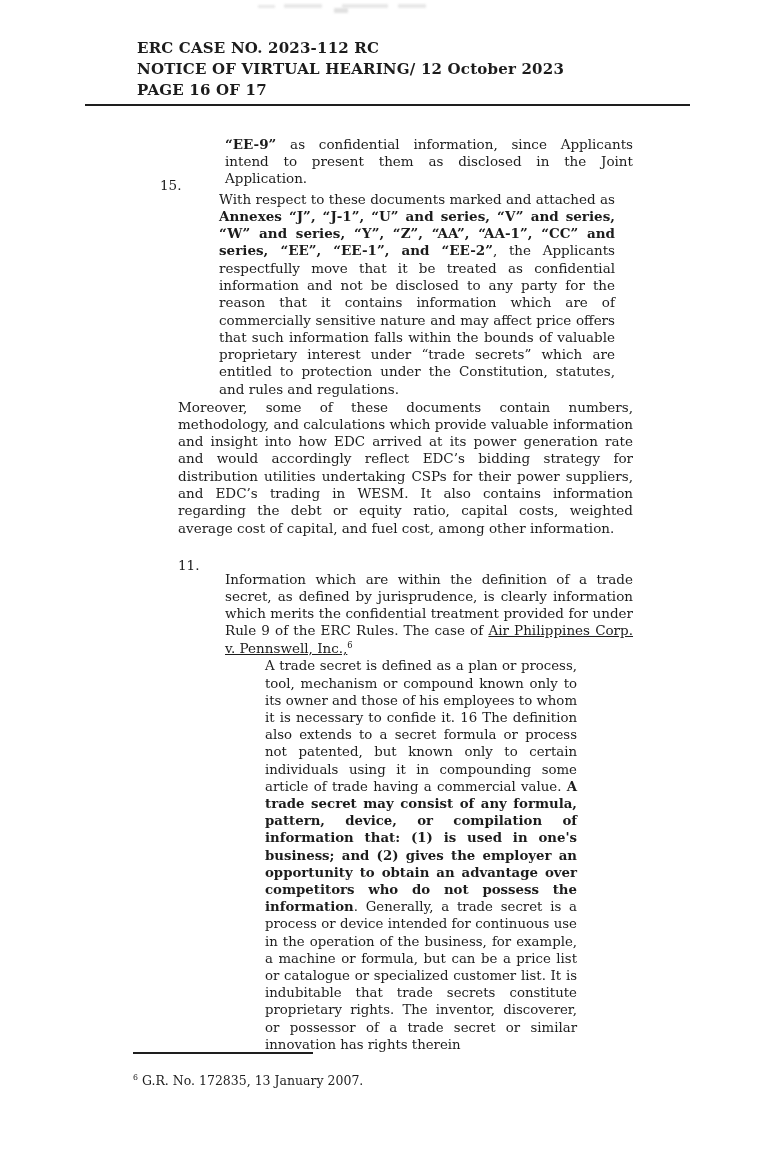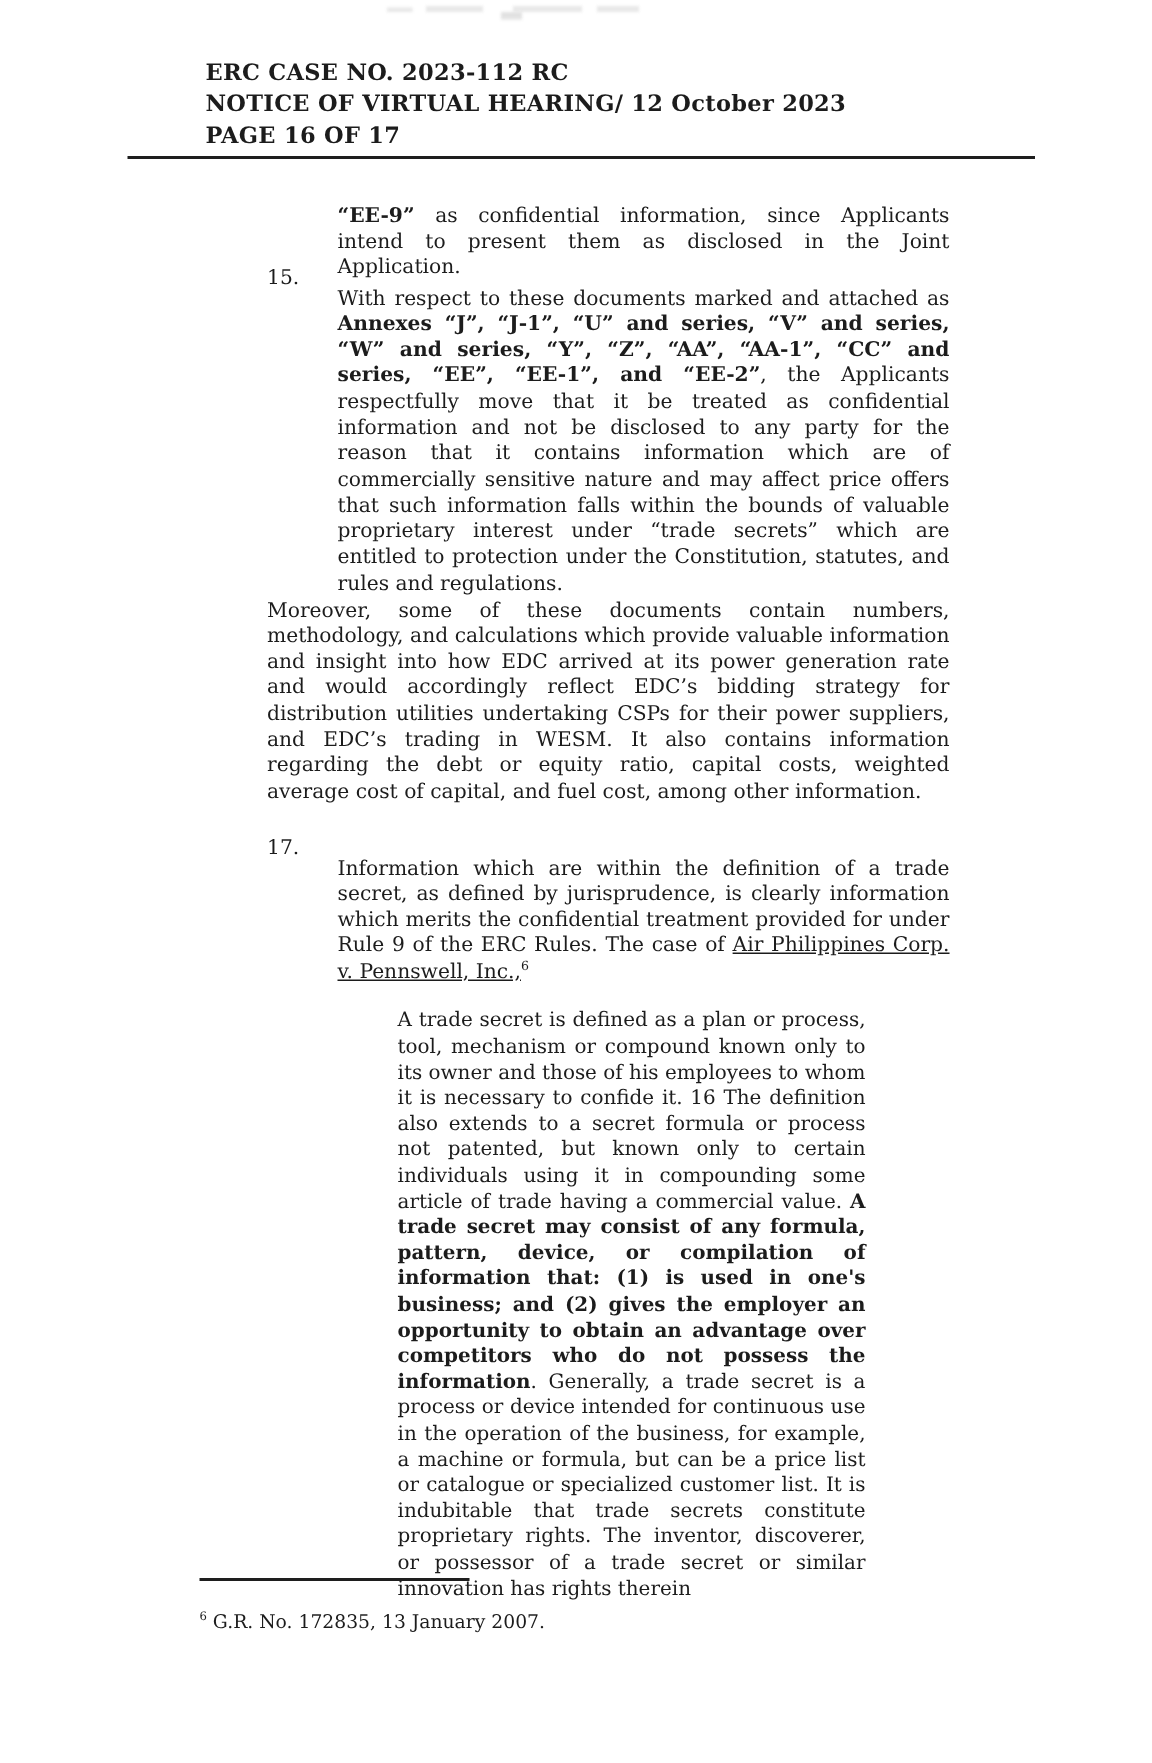--- a/index.html
+++ b/index.html
@@ -40,27 +40,27 @@
 
   .body-text {
     position: absolute;
     font-size: 13.5px;
     line-height: 17.3px;
     text-align: justify;
   }
   .intro { left: 225px; top: 122px; width: 408px; }
 
   .item { display: flex; }
-  .item-15 { left: 178px; top: 177px; width: 455px; }
+  .item-15 { left: 160px; top: 177px; width: 455px; gap: 12px; }
   .item-16 { left: 178px; top: 385px; width: 455px; }
   .item-17 { left: 178px; top: 557px; width: 455px; }
   .item-num { width: 47px; flex: 0 0 47px; text-align: left; }
   .item-body { width: 408px; flex: 1 1 auto; text-align: justify; }
 
-  .quote { left: 265px; top: 659px; width: 312px; font-size: 13.3px; line-height: 17.2px; }
+  .quote { left: 265px; top: 644px; width: 312px; font-size: 13.3px; line-height: 17.2px; }
 
   .bold { font-weight: bold; }
   .underline { text-decoration: underline; }
   sup { font-size: 0.62em; line-height: 0; vertical-align: super; }
 
   .footnote-rule {
     position: absolute;
     left: 133px; top: 1052px;
     width: 180px; height: 2px;
     background: #1e1e1e;
@@ -99,21 +99,21 @@
   <div class="body-text item item-15">
     <div class="item-num">15.</div>
     <p class="item-body"><span>With respect to these documents marked and attached as </span><span class="bold">Annexes “J”, “J-1”, “U” and series, “V” and series, “W” and series, “Y”, “Z”, “AA”, “AA-1”, “CC” and series, “EE”, “EE-1”, and “EE-2”</span><span>, the Applicants respectfully move that it be treated as confidential information and not be disclosed to any party for the reason that it contains information which are of commercially sensitive nature and may affect price offers that such information falls within the bounds of valuable proprietary interest under “trade secrets” which are entitled to protection under the Constitution, statutes, and rules and regulations.</span></p>
   </div>
 
   <div class="body-text item item-16">
     <p class="item-body"><span>Moreover, some of these documents contain numbers, methodology, and calculations which provide valuable information and insight into how EDC arrived at its power generation rate and would accordingly reflect EDC’s bidding strategy for distribution utilities undertaking CSPs for their power suppliers, and EDC’s trading in WESM. It also contains information regarding the debt or equity ratio, capital costs, weighted average cost of capital, and fuel cost, among other information.</span></p>
   </div>
 
   <div class="body-text item item-17">
-    <div class="item-num">17.</div>
+    <div class="item-num">11.</div>
     <p class="item-body"><span>Information which are within the definition of a trade secret, as defined by jurisprudence, is clearly information which merits the confidential treatment provided for under Rule 9 of the ERC Rules. The case of </span><span class="underline">Air Philippines Corp. v. Pennswell, Inc.,</span><sup>6</sup></p>
   </div>
 
   <p class="body-text quote"><span>A trade secret is defined as a plan or process, tool, mechanism or compound known only to its owner and those of his employees to whom it is necessary to confide it. 16 The definition also extends to a secret formula or process not patented, but known only to certain individuals using it in compounding some article of trade having a commercial value. </span><span class="bold">A trade secret may consist of any formula, pattern, device, or compilation of information that: (1) is used in one's business; and (2) gives the employer an opportunity to obtain an advantage over competitors who do not possess the information</span><span>. Generally, a trade secret is a process or device intended for continuous use in the operation of the business, for example, a machine or formula, but can be a price list or catalogue or specialized customer list. It is indubitable that trade secrets constitute proprietary rights. The inventor, discoverer, or possessor of a trade secret or similar innovation has rights therein</span></p>
 
   <div class="footnote-rule"></div>
   <p class="footnote"><sup>6</sup><span> G.R. No. 172835, 13 January 2007.</span></p>
 
 </div>
 

